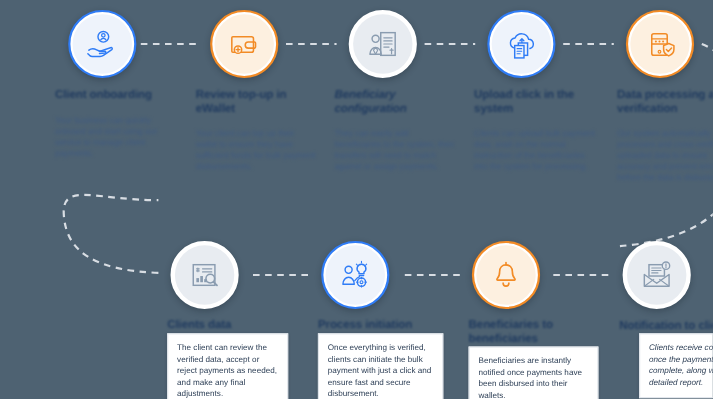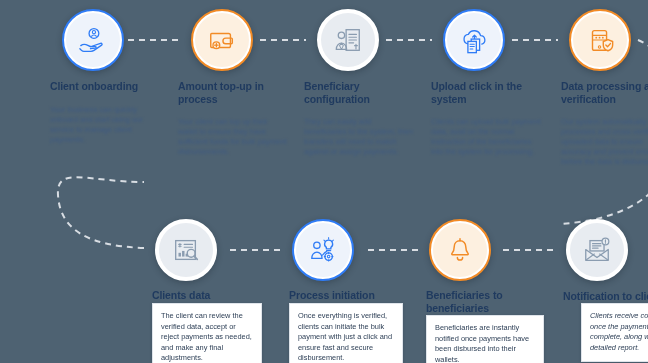--- a/index.html
+++ b/index.html
@@ -108,38 +108,38 @@
     <div class="circle orange" style="left:143px; top:9px;">
       <div class="inner">
         <svg width="30" height="30" viewBox="0 0 32 32">
           <path d="M5 9h18a2 2 0 0 1 2 2v11a2 2 0 0 1-2 2H5a1 1 0 0 1-1-1V10a1 1 0 0 1 1-1z" fill="none" stroke="#f28b26" stroke-width="1.5" stroke-linejoin="round"></path>
           <path d="M20 14h6a1 1 0 0 1 1 1v4a1 1 0 0 1-1 1h-6a3 3 0 0 1 0-6z" fill="none" stroke="#f28b26" stroke-width="1.5" stroke-linejoin="round"></path>
           <circle cx="10" cy="21.5" r="3.6" fill="#fdf0e0" stroke="#f28b26" stroke-width="1.4"></circle>
           <path d="M10 19.6v3.8M8.1 21.5h3.8" stroke="#f28b26" stroke-width="1.3" stroke-linecap="round"></path>
         </svg>
       </div>
     </div>
-    <div class="ttl blur" style="left:130px; top:80px; width:116px;">Amount top-up in process</div>
+    <div class="ttl blur" style="left:130px; top:80px; width:116px;">Review top-up in eWallet</div>
     <div class="body-blur" style="left:130px; top:117px; width:110px;">Your client can top up their wallet to ensure they have sufficient funds for bulk payment disbursements.</div>
   </div>
 
   <div class="node">
     <div class="circle grey" style="left:269px; top:9px;">
       <div class="inner">
         <svg width="30" height="30" viewBox="0 0 32 32">
           <rect x="14" y="5" width="14" height="22" fill="none" stroke="#8a9cb0" stroke-width="1.4"></rect>
           <path d="M17 10h8M17 13h8M17 16h8M17 19h5" stroke="#8a9cb0" stroke-width="1.2" stroke-linecap="round"></path>
           <path d="M24.5 20.5v5M23 22h3" stroke="#8a9cb0" stroke-width="1.2" stroke-linecap="round"></path>
           <circle cx="9" cy="11" r="3.4" fill="none" stroke="#8a9cb0" stroke-width="1.4"></circle>
           <path d="M3.5 26c0-4 2.6-6.6 5.5-6.6s5.5 2.6 5.5 6.6z" fill="none" stroke="#8a9cb0" stroke-width="1.4" stroke-linejoin="round"></path>
           <path d="M9 19.4 7 22l2 4 2-4z" fill="none" stroke="#8a9cb0" stroke-width="1.1" stroke-linejoin="round"></path>
         </svg>
       </div>
     </div>
-    <div class="ttl blur" style="left:256px; top:80px; width:118px;">Beneficiary configuration</div>
+    <div class="ttl blur" style="left:256px; top:80px; width:118px;font-style:italic;">Beneficiary configuration</div>
     <div class="body-blur" style="left:256px; top:117px; width:110px;">They can easily add beneficiaries to the system, then transfers will need to match against or assign payments.</div>
   </div>
 
   <div class="node">
     <div class="circle blue" style="left:395px; top:9px;">
       <div class="inner">
         <svg width="30" height="30" viewBox="0 0 32 32">
           <path d="M9.5 20a5 5 0 0 1 .4-9.9A7 7 0 0 1 23 11.4a4.6 4.6 0 0 1 1.3 9" fill="none" stroke="#2f7cf6" stroke-width="1.4" stroke-linecap="round" stroke-linejoin="round"></path>
           <path d="M16.5 15.5v-4.2M14.6 12.8l1.9-1.9 1.9 1.9" fill="none" stroke="#2f7cf6" stroke-width="1.3" stroke-linecap="round" stroke-linejoin="round"></path>
           <rect x="13" y="15" width="9" height="12" fill="#eef3fb" stroke="#2f7cf6" stroke-width="1.4"></rect>

